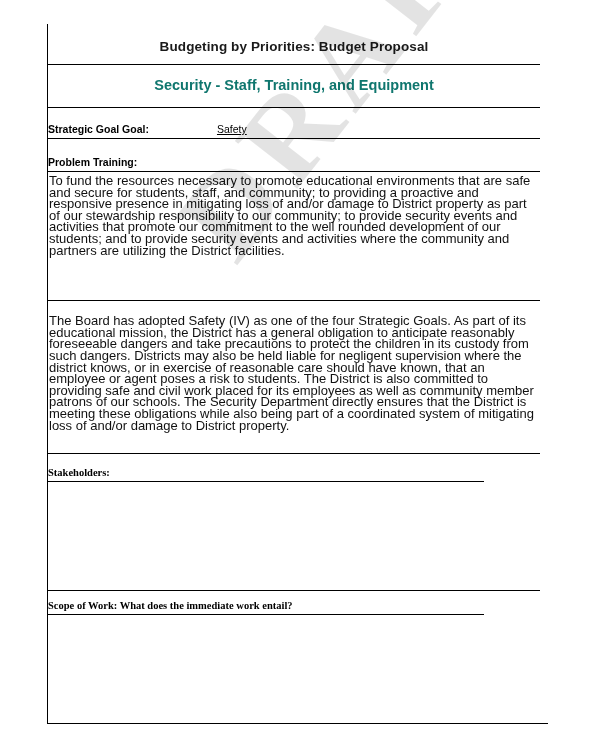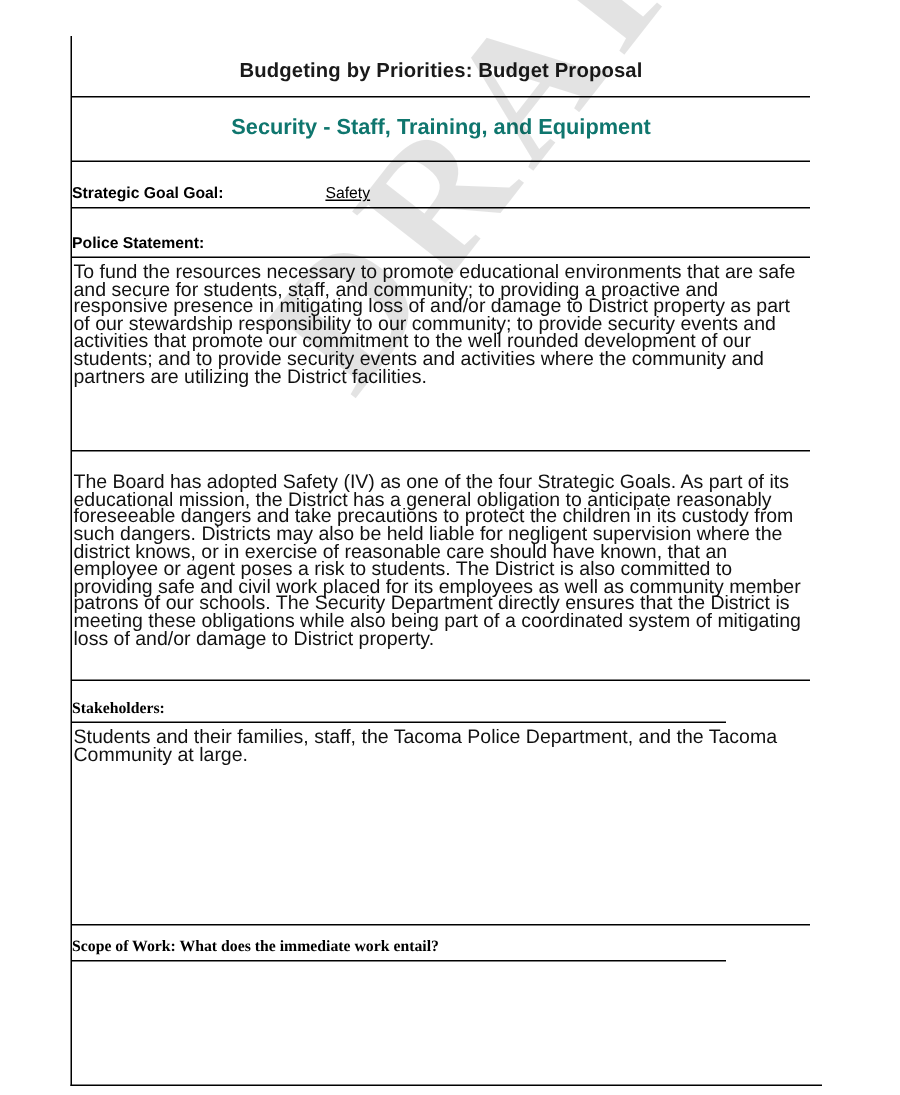--- a/index.html
+++ b/index.html
@@ -161,39 +161,38 @@
       <span class="field-label">Strategic Goal Goal:</span>
       <span class="field-gap"></span>
       <span class="field-value">Safety</span>
       <span class="field-fill"></span>
     </div>
     <div class="rule-full"></div>
 
     <div class="gap-md"></div>
 
     <div class="block">
-      <div class="section-head">Police Statement:</div>
+      <div class="section-head">Problem Training:</div>
       <div class="body-text">To fund the resources necessary to promote educational environments that are safe and secure for students, staff, and community; to providing a proactive and responsive presence in mitigating loss of and/or damage to District property as part of our stewardship responsibility to our community; to provide security events and activities that promote our commitment to the well rounded development of our students; and to provide security events and activities where the community and partners are utilizing the District facilities.</div>
       <div class="spacer-problem"></div>
       <div class="block-rule"></div>
     </div>
 
     <div class="gap-sm"></div>
 
     <div class="block">
       <div class="body-text">The Board has adopted Safety (IV) as one of the four Strategic Goals. As part of its educational mission, the District has a general obligation to anticipate reasonably foreseeable dangers and take precautions to protect the children in its custody from such dangers. Districts may also be held liable for negligent supervision where the district knows, or in exercise of reasonable care should have known, that an employee or agent poses a risk to students. The District is also committed to providing safe and civil work placed for its employees as well as community member patrons of our schools.  The Security Department directly ensures that the District is meeting these obligations while also being part of a coordinated system of mitigating loss of and/or damage to District property.</div>
       <div class="spacer-case"></div>
       <div class="block-rule"></div>
     </div>
 
     <div class="gap-sm"></div>
 
     <div class="block">
       <div class="section-head short">Stakeholders:</div>
-      <div class="body-text">Students and their families, staff, the Tacoma Police Department, and the Tacoma Community at large.</div>
       <div class="spacer-stake"></div>
       <div class="block-rule"></div>
     </div>
 
     <div class="gap-xs"></div>
 
     <div class="block">
       <div class="section-head short">Scope of Work: What does the immediate work entail?</div>
     </div>
 

